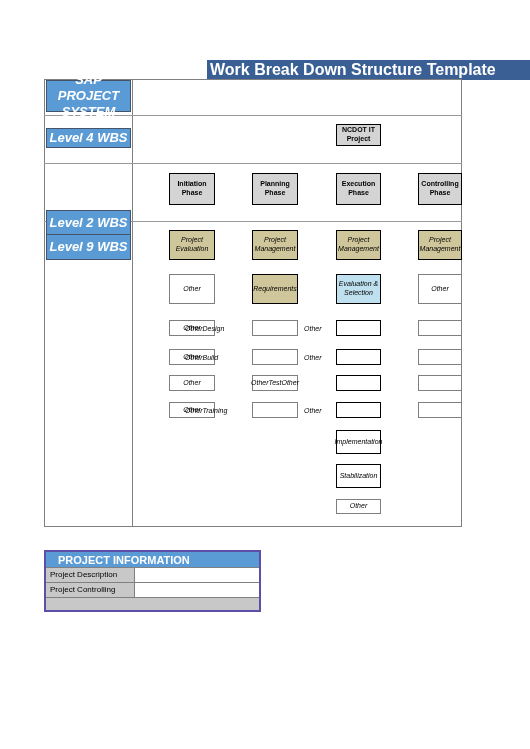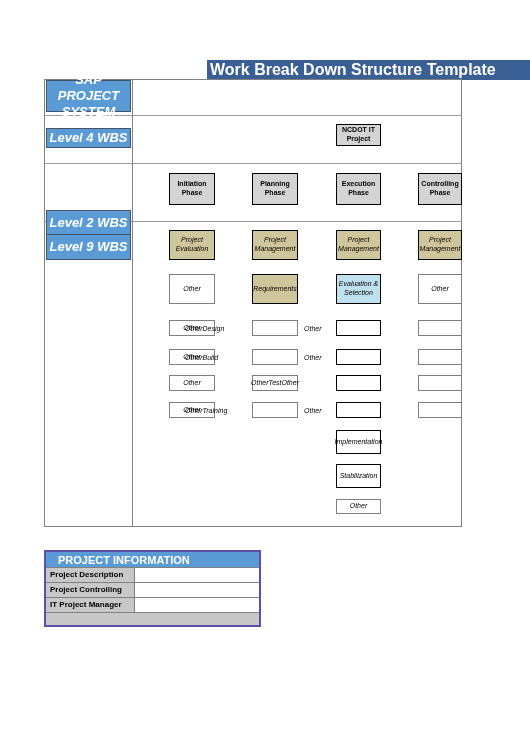--- a/index.html
+++ b/index.html
@@ -144,21 +144,21 @@
     display: flex;
     height: 14px;
     border-bottom: 1px solid #808080;
   }
   .pi-label {
     width: 89px;
     flex: none;
     background: #c8c8c8;
     color: #000000;
     font-size: 8px;
-    font-weight: 700;
+    font-weight: 400;
     line-height: 14px;
     padding-left: 4px;
     box-sizing: border-box;
     border-right: 1px solid #808080;
   }
   .pi-value {
     flex: 1;
     background: #ffffff;
     box-sizing: border-box;
   }
@@ -237,19 +237,15 @@
   <div class="pi-row">
     <div class="pi-label">Project Description</div>
     <div class="pi-value"></div>
   </div>
 
   <div class="pi-row">
     <div class="pi-label">Project Controlling</div>
     <div class="pi-value"></div>
   </div>
 
-  <div class="pi-row">
-    <div class="pi-label">IT Project Manager</div>
-    <div class="pi-value"></div>
-  </div>
 
   <div id="pi-footer"></div>
 </div>
 
 </body></html>

